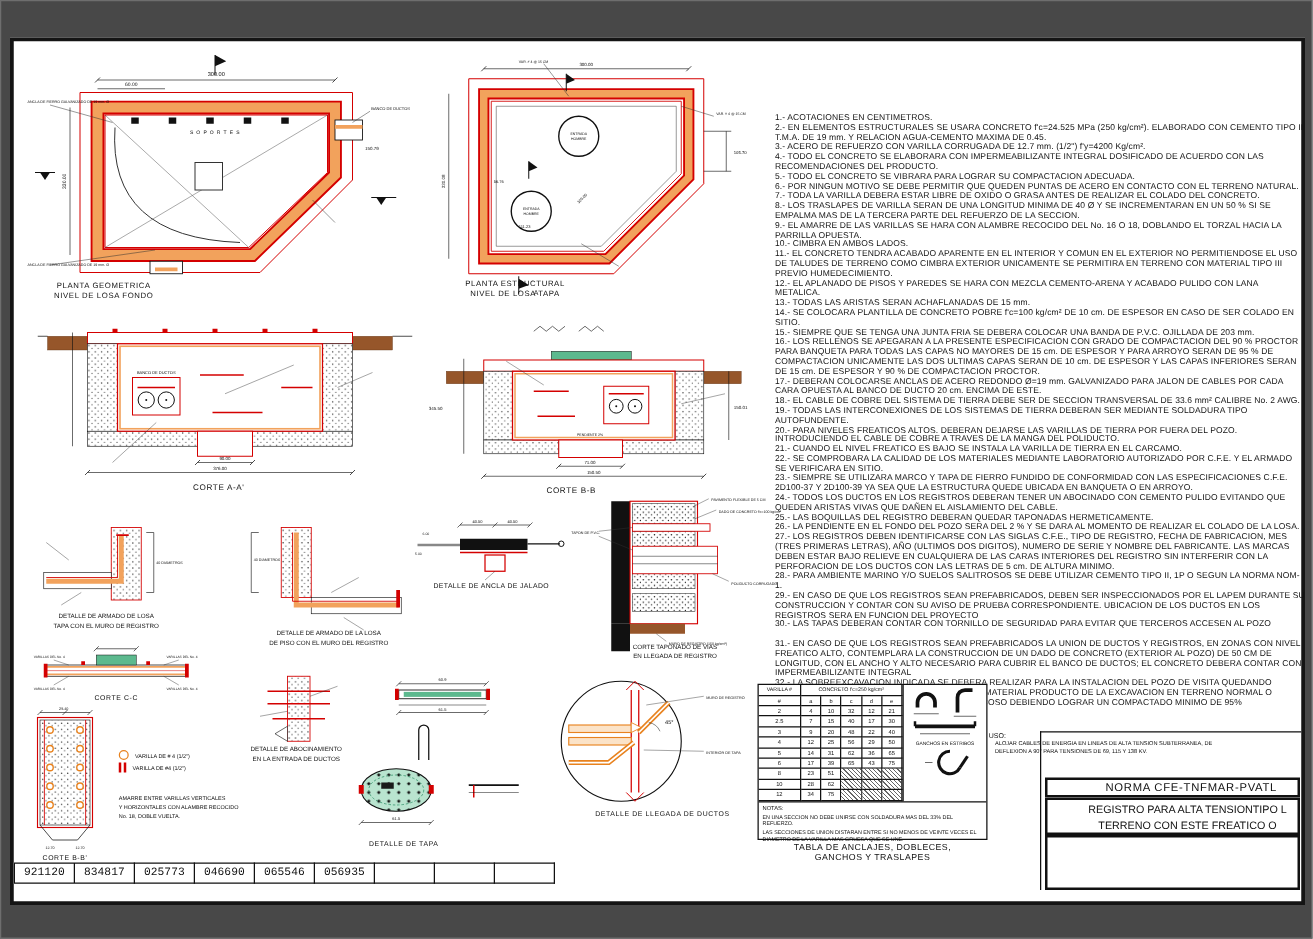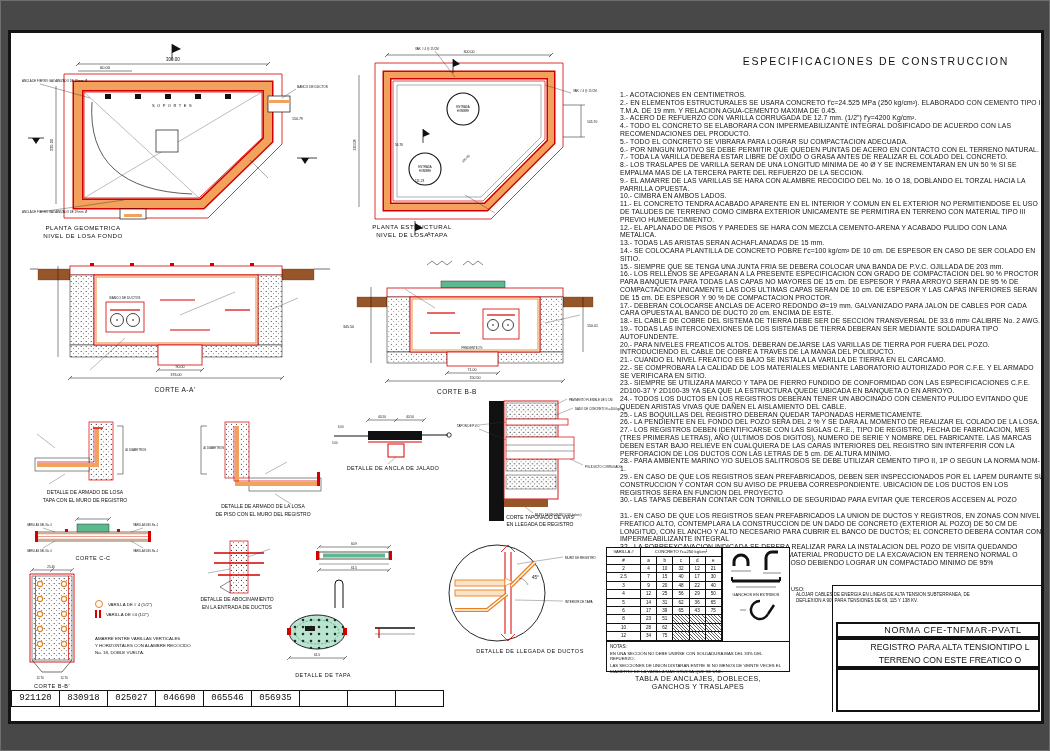--- a/index.html
+++ b/index.html
@@ -516,21 +516,20 @@
       <path d="M84,48 A12,12 0 0 1 93,55" fill="none" stroke="#111" stroke-width="0.4"></path>
       <line x1="82" y1="34" x2="128" y2="27" stroke="#333" stroke-width="0.35"></line>
       <line x1="80" y1="70" x2="128" y2="71" stroke="#333" stroke-width="0.35"></line>
     </g>
     <text x="97" y="49" font-size="4.5">45°</text>
     <text x="130" y="29" font-size="3">MURO DE REGISTRO</text>
     <text x="130" y="73" font-size="3">INTERIOR DE TAPA</text>
     <text class="figtitle" x="95" y="123" font-size="5.5" text-anchor="middle" letter-spacing="0.5">DETALLE DE LLEGADA DE DUCTOS</text>
   </svg>
 
-  <div id="spec-title">ESPECIFICACIONES DE CONSTRUCCION</div>
   <div id="spec-body">
       <div class="spec-line">1.- ACOTACIONES EN CENTIMETROS.</div>
       <div class="spec-line">2.- EN ELEMENTOS ESTRUCTURALES SE USARA CONCRETO f'c=24.525 MPa (250 kg/cm²). ELABORADO CON CEMENTO TIPO II T.M.A. DE 19 mm. Y RELACION AGUA-CEMENTO MAXIMA DE 0.45.</div>
       <div class="spec-line">3.- ACERO DE REFUERZO CON VARILLA CORRUGADA DE 12.7 mm. (1/2") f'y=4200 Kg/cm².</div>
       <div class="spec-line">4.- TODO EL CONCRETO SE ELABORARA CON IMPERMEABILIZANTE INTEGRAL DOSIFICADO DE ACUERDO CON LAS RECOMENDACIONES DEL PRODUCTO.</div>
       <div class="spec-line">5.- TODO EL CONCRETO SE VIBRARA PARA LOGRAR SU COMPACTACION ADECUADA.</div>
       <div class="spec-line">6.- POR NINGUN MOTIVO SE DEBE PERMITIR QUE QUEDEN PUNTAS DE ACERO EN CONTACTO CON EL TERRENO NATURAL.</div>
       <div class="spec-line">7.- TODA LA VARILLA DEBERA ESTAR LIBRE DE OXIDO O GRASA ANTES DE REALIZAR EL COLADO DEL CONCRETO.</div>
       <div class="spec-line">8.- LOS TRASLAPES DE VARILLA SERAN DE UNA LONGITUD MINIMA DE 40 Ø Y SE INCREMENTARAN EN UN 50 % SI SE EMPALMA MAS DE LA TERCERA PARTE DEL REFUERZO DE LA SECCION.</div>
       <div class="spec-line">9.- EL AMARRE DE LAS VARILLAS SE HARA CON ALAMBRE RECOCIDO DEL No. 16 O 18, DOBLANDO EL TORZAL HACIA LA PARRILLA OPUESTA.</div>
@@ -692,22 +691,22 @@
   <div class="hline" style="left:821px;top:552px;width:209px"></div>
   <div id="tb-norma" class="tb-box">NORMA CFE-TNFMAR-PVATL</div>
   <div id="tb-reg" class="tb-box">
     <div>REGISTRO PARA ALTA TENSIONTIPO L</div>
     <div>TERRENO CON ESTE FREATICO O ROCOSO</div>
   </div>
   <div id="tb-empty" class="tb-box"></div>
 
   <div id="revisions">
       <div class="rev-cell">921120</div>
-      <div class="rev-cell">830918</div>
-      <div class="rev-cell">025027</div>
+      <div class="rev-cell">834817</div>
+      <div class="rev-cell">025773</div>
       <div class="rev-cell">046690</div>
       <div class="rev-cell">065546</div>
       <div class="rev-cell">056935</div>
       <div class="rev-cell"></div>
       <div class="rev-cell"></div>
       <div class="rev-cell"></div>
     </div>
 
 </div>
 

